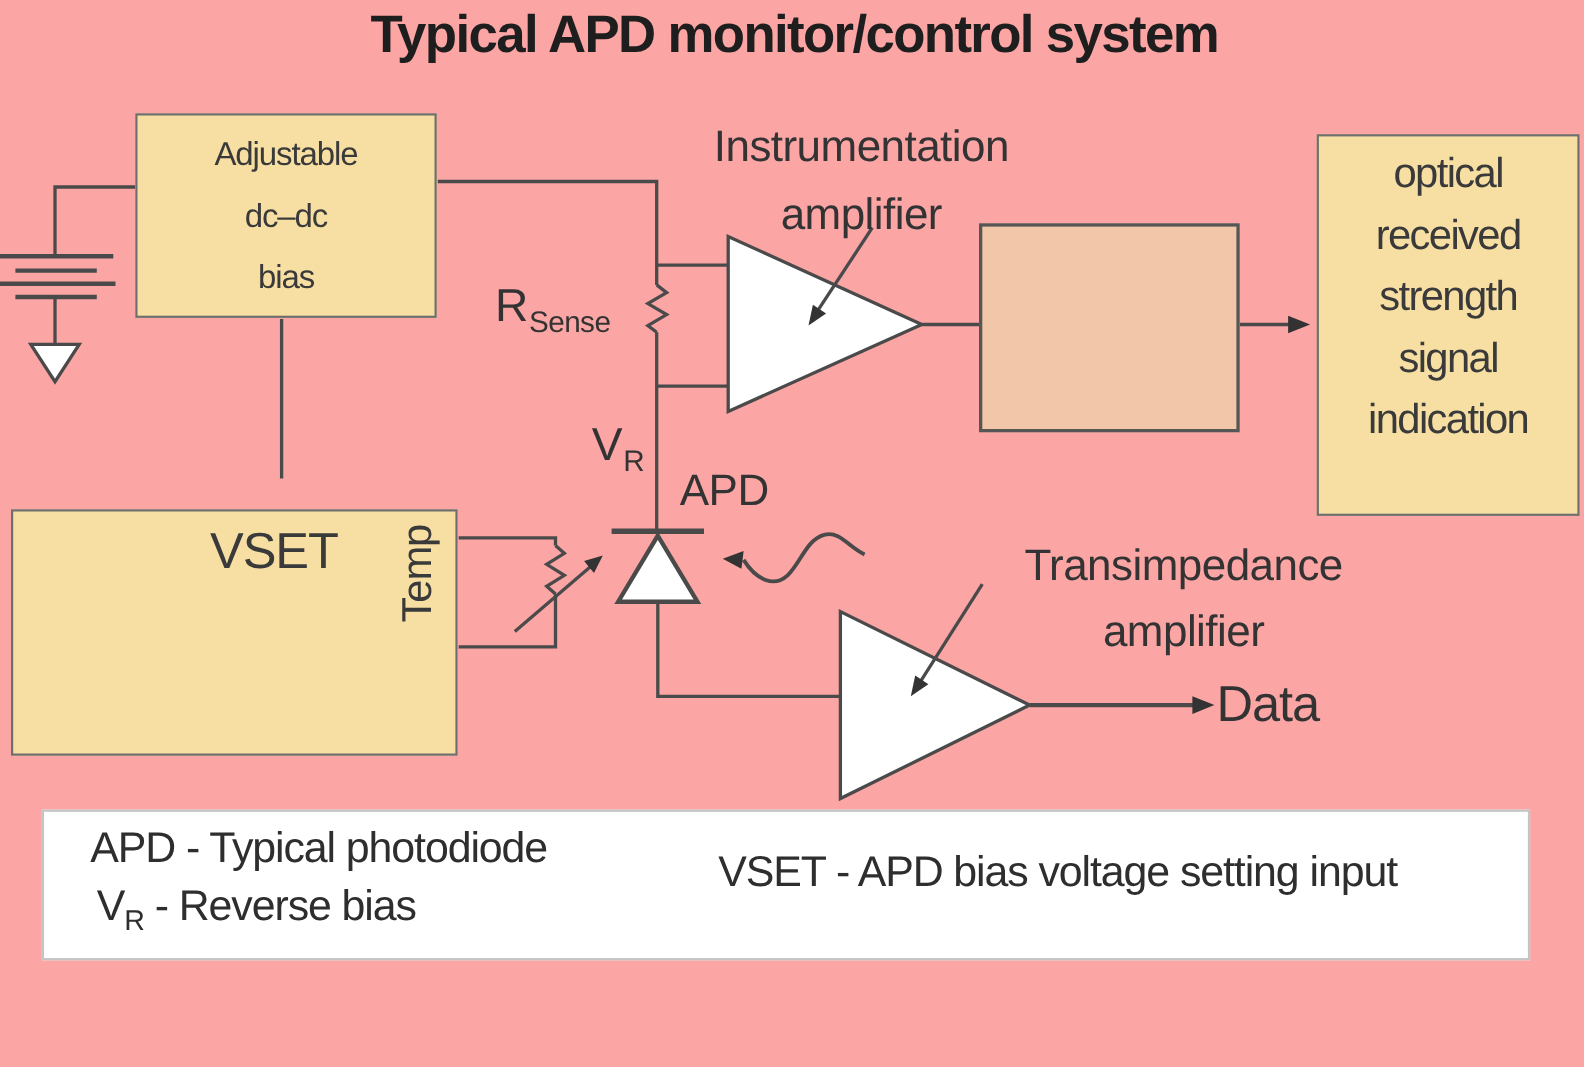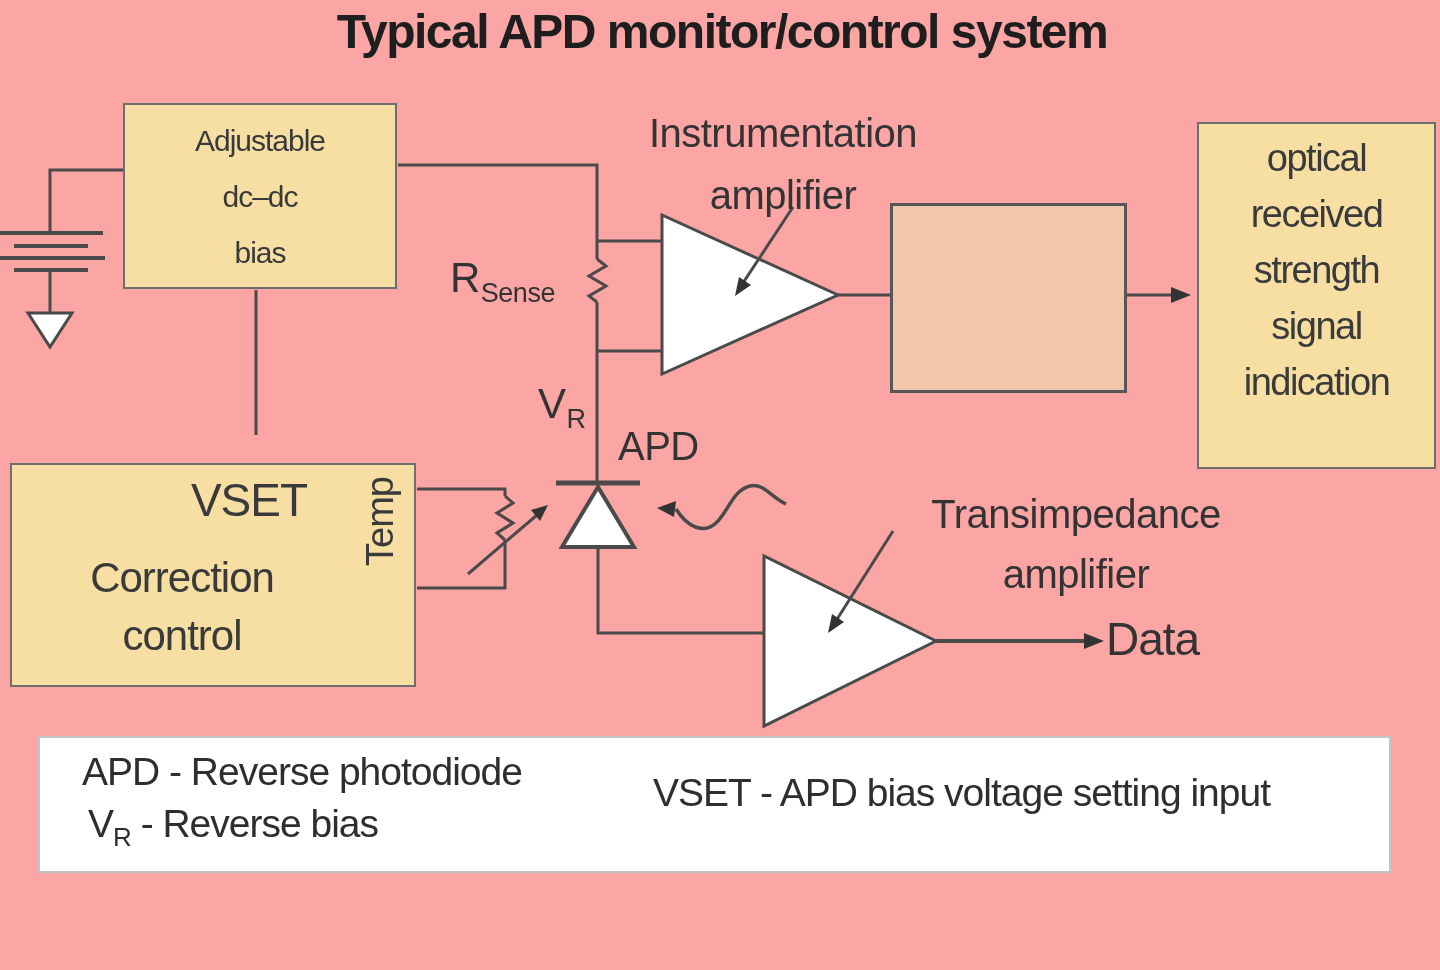--- a/index.html
+++ b/index.html
@@ -120,24 +120,20 @@
   <div id="box-adjustable" class="abs block">
     <div class="lines block-label">
       <div>Adjustable</div>
       <div>dc–dc</div>
       <div>bias</div>
     </div>
   </div>
 
   <div id="box-vset" class="abs block">
     <div id="vset-title" class="abs block-label">VSET</div>
-    <div id="vset-lines" class="abs block-label">
-      <div>Correction</div>
-      <div>control</div>
-    </div>
   </div>
   <div id="temp-label" class="abs block-label">Temp</div>
 
   <div id="box-graph" class="abs"></div>
 
   <div id="box-rssi" class="abs block">
     <div class="lines block-label">
       <div>optical</div>
       <div>received</div>
       <div>strength</div>
@@ -162,19 +158,19 @@
 
   <div id="label-vr" class="abs floating-label subbed">
     <span class="main">V</span><span class="sub">R</span>
   </div>
 
   <div id="label-apd" class="abs floating-label">APD</div>
 
   <div id="label-data" class="abs floating-label">Data</div>
 
   <div id="legend-box" class="abs"></div>
-  <div id="legend-row1a" class="abs legend-text">APD - Reverse photodiode</div>
+  <div id="legend-row1a" class="abs legend-text">APD - Typical photodiode</div>
   <div id="legend-row1b" class="abs legend-text">VSET - APD bias voltage setting input</div>
   <div id="legend-row2" class="abs legend-text">
     <span>V</span><span class="sub">R</span><span> - Reverse bias</span>
   </div>
 
 </div>
 
 </body></html>

